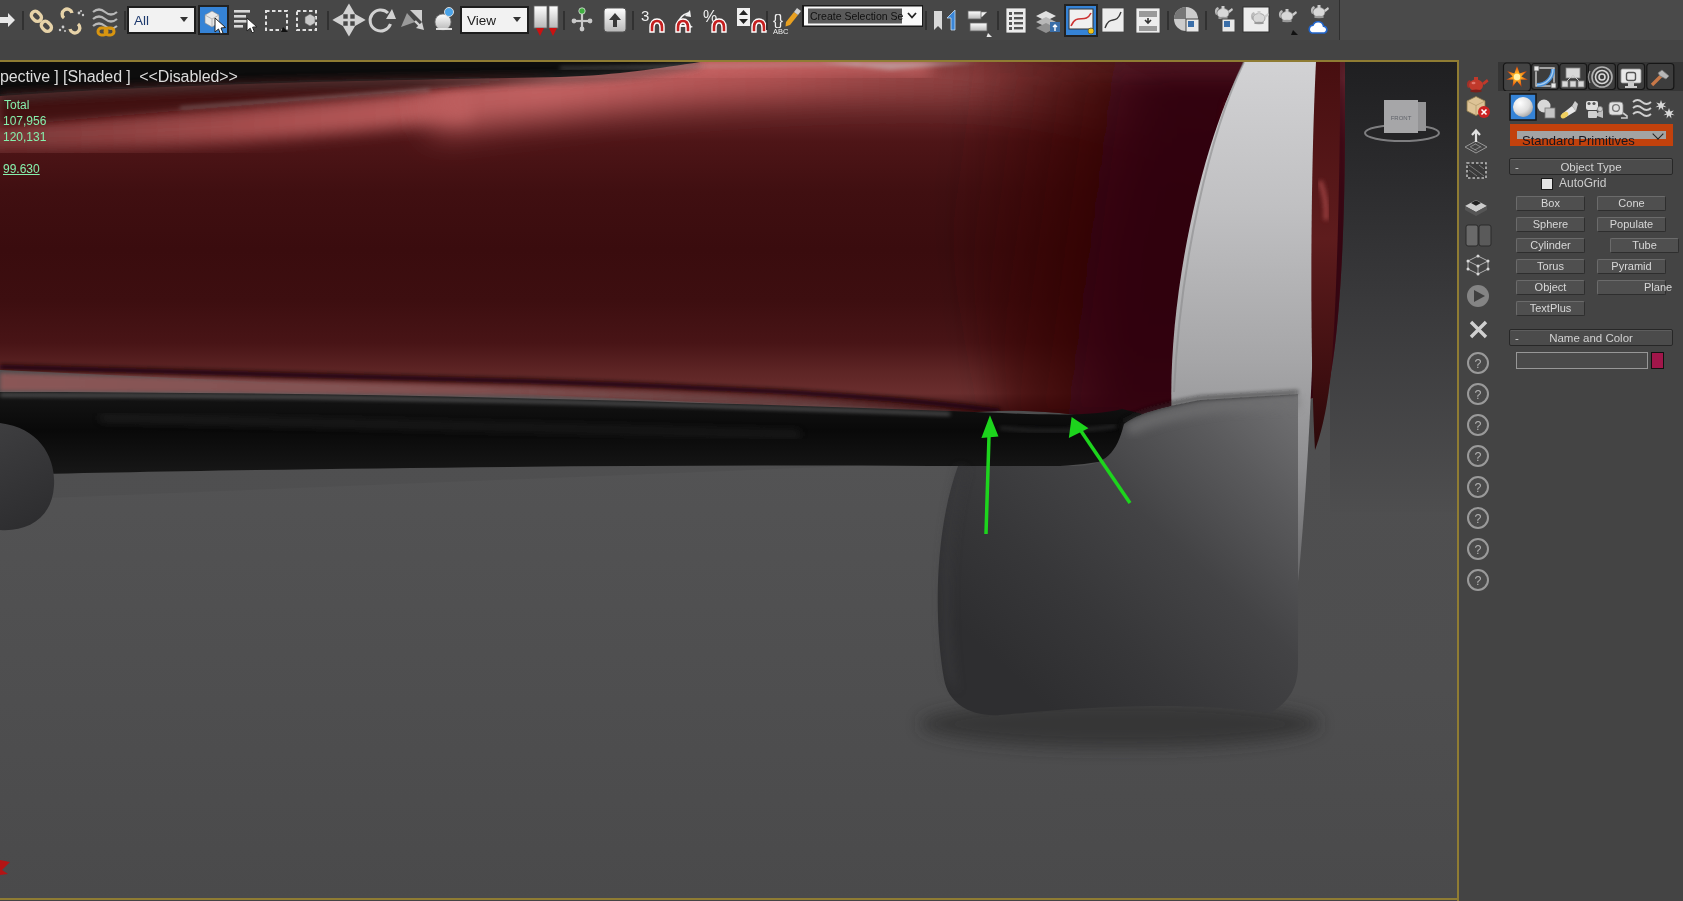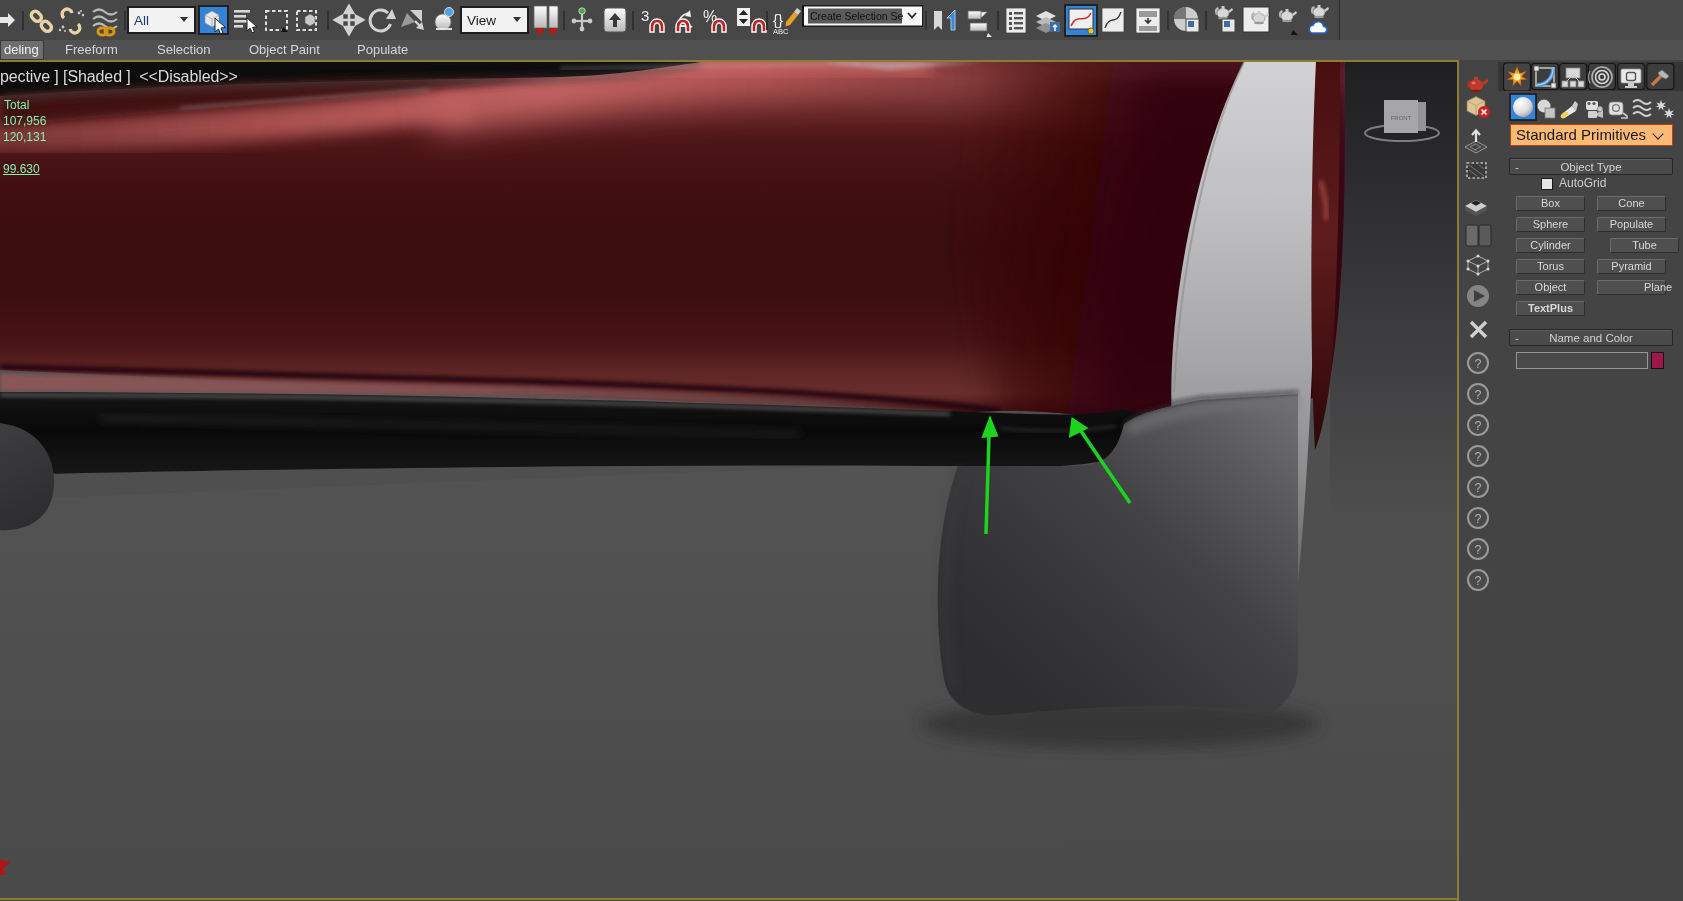--- a/index.html
+++ b/index.html
@@ -19,21 +19,21 @@
   
   #viewport { position:absolute; left:0; top:62px; width:1457px; height:836px; background:#4e4e4f; overflow:hidden; }
   #vpright { position:absolute; left:1457px; top:62px; width:2px; height:839px; background:#8f7c33; }
   #vpbottom { position:absolute; left:0; top:898px; width:1459px; height:2px; background:#8f7c33; }
   #vplabel { position:absolute; left:0px; top:68px; color:#dcdcdc; font-size:16px; letter-spacing:-0.1px; }
   .ytxt { position:absolute; color:#86efac; font-size:12px; }
   
   #sidestrip { position:absolute; left:1461px; top:62px; width:36px; height:839px; background:#444444; }
   #cmdpanel { position:absolute; left:1497px; top:62px; width:186px; height:839px; background:#444444; }
   #paneltabs { position:absolute; left:1498px; top:62px; width:185px; height:29px; background:#353535; }
-  .drop { position:absolute; background:#fdba74; border:1px solid #c2410c; color:#16161f; font-size:15px; }
+  .drop { position:absolute; background:#a3a3a3; border:7px solid #c2410c; color:#16161f; font-size:13px; }
   .chev { position:absolute; width:8px; height:8px; border-right:1.6px solid #222; border-bottom:1.6px solid #222; transform:rotate(45deg); }
   .rollhdr { position:absolute; left:1509px; width:164px; height:17px; background:#4b4b4b;
      border:1px solid #272727; box-shadow:inset 0 1px 0 #5d5d5d; color:#d2d2d2; font-size:11.5px;
      text-align:center; line-height:16px; border-radius:2px; }
   .rollhdr .minus { position:absolute; left:5px; top:0; }
   .mxbtn { position:absolute; width:69px; height:15px; background:#4f4f4f; border:1px solid #6b6b6b;
      border-bottom-color:#2e2e2e; border-right-color:#2e2e2e; border-radius:2px; color:#d8d8d8;
      font-size:11px; text-align:center; line-height:13px; }
 </style>
 </head>
@@ -264,32 +264,20 @@
 <use href="#teapotg" x="1247" y="8"></use>
 
 <use href="#teapotg" x="1275" y="6"></use>
 <path d="M1293,30 l5,5 -7,0 z" fill="#111111"></path>
 
 <use href="#teapotg" x="1307" y="2"></use>
 <path d="M1312,33 a4,4 0 0 1 1,-7.8 a5.5,5.5 0 0 1 10.5,1 a3.5,3.5 0 0 1 1,6.8 z" fill="#ffffff" stroke="#2266cc" stroke-width="1.6"></path>
 </svg>
 </div>
     </div>
-<div id="ribbon">
-  <div id="tab-active">deling</div>
-  <div class="tab" style="left:65px;">Freeform</div>
-  <div class="tab" style="left:157px;">Selection</div>
-  <div class="tab" style="left:249px;">Object Paint</div>
-  <div class="tab" style="left:357px;">Populate</div>
-  <svg class="abs" style="left:434px;top:45px" width="26" height="12" viewBox="0 0 26 12">
-        <rect x="0" y="0" width="17" height="11" rx="3" fill="#2e2e2e"></rect>
-        <ellipse cx="8.5" cy="5.5" rx="5" ry="3.4" fill="#e8e8e8"></ellipse>
-        <path d="M20 4 l6 0 -3 4 z" fill="#cccccc"></path>
-      </svg>
-</div>
 <div id="goldline"></div>
 <div id="viewport">
       <svg width="1458" height="836" viewBox="0 0 1458 836" style="position:absolute;left:0;top:0">
 <defs>
   <linearGradient id="bgv" x1="0" y1="0" x2="0" y2="836" gradientUnits="userSpaceOnUse">
     <stop offset="0" stop-color="#3f3f41"></stop>
             <stop offset="0.45" stop-color="#4f4f50"></stop>
     <stop offset="0.75" stop-color="#4e4e4f"></stop>
             <stop offset="1" stop-color="#4a4a4b"></stop>
   </linearGradient>
@@ -559,21 +547,21 @@
 <div class="mxbtn" style="left:19px;top:134px;">Box</div>
 <div class="mxbtn" style="left:100px;top:134px;">Cone</div>
 <div class="mxbtn" style="left:19px;top:155px;">Sphere</div>
 <div class="mxbtn" style="left:100px;top:155px;">Populate</div>
 <div class="mxbtn" style="left:19px;top:176px;">Cylinder</div>
 <div class="mxbtn" style="left:113px;top:176px;">Tube</div>
 <div class="mxbtn" style="left:19px;top:197px;">Torus</div>
 <div class="mxbtn" style="left:100px;top:197px;">Pyramid</div>
 <div class="mxbtn" style="left:19px;top:218px;">Object</div>
 <div class="mxbtn" style="left:100px;top:218px;padding-left:46px;">Plane</div>
-<div class="mxbtn" style="left:19px;top:239px;font-weight:bold;">TextPlus</div>
+<div class="mxbtn" style="left:19px;top:239px;">TextPlus</div>
 <div class="rollhdr" style="left:12px;top:267px;width:164px;"><span class="minus">-</span>Name and Color</div>
 <div class="abs" style="left:19px;top:290px;width:132px;height:17px;background:#4a4a4a;border:1px solid #979797;"></div>
 <div class="abs" style="left:154px;top:290px;width:13px;height:17px;background:#a1164a;border:1px solid #111;"></div>
 </div>
 <div id="paneltabs">
       <svg width="185" height="29" viewBox="0 0 185 29" style="position:absolute;left:0;top:0">
 <defs>
 <radialGradient id="sunb" cx="0.5" cy="0.5" r="0.5">
             <stop offset="0" stop-color="#ffeb9a"></stop>
             <stop offset="0.3" stop-color="#ffb828"></stop>

